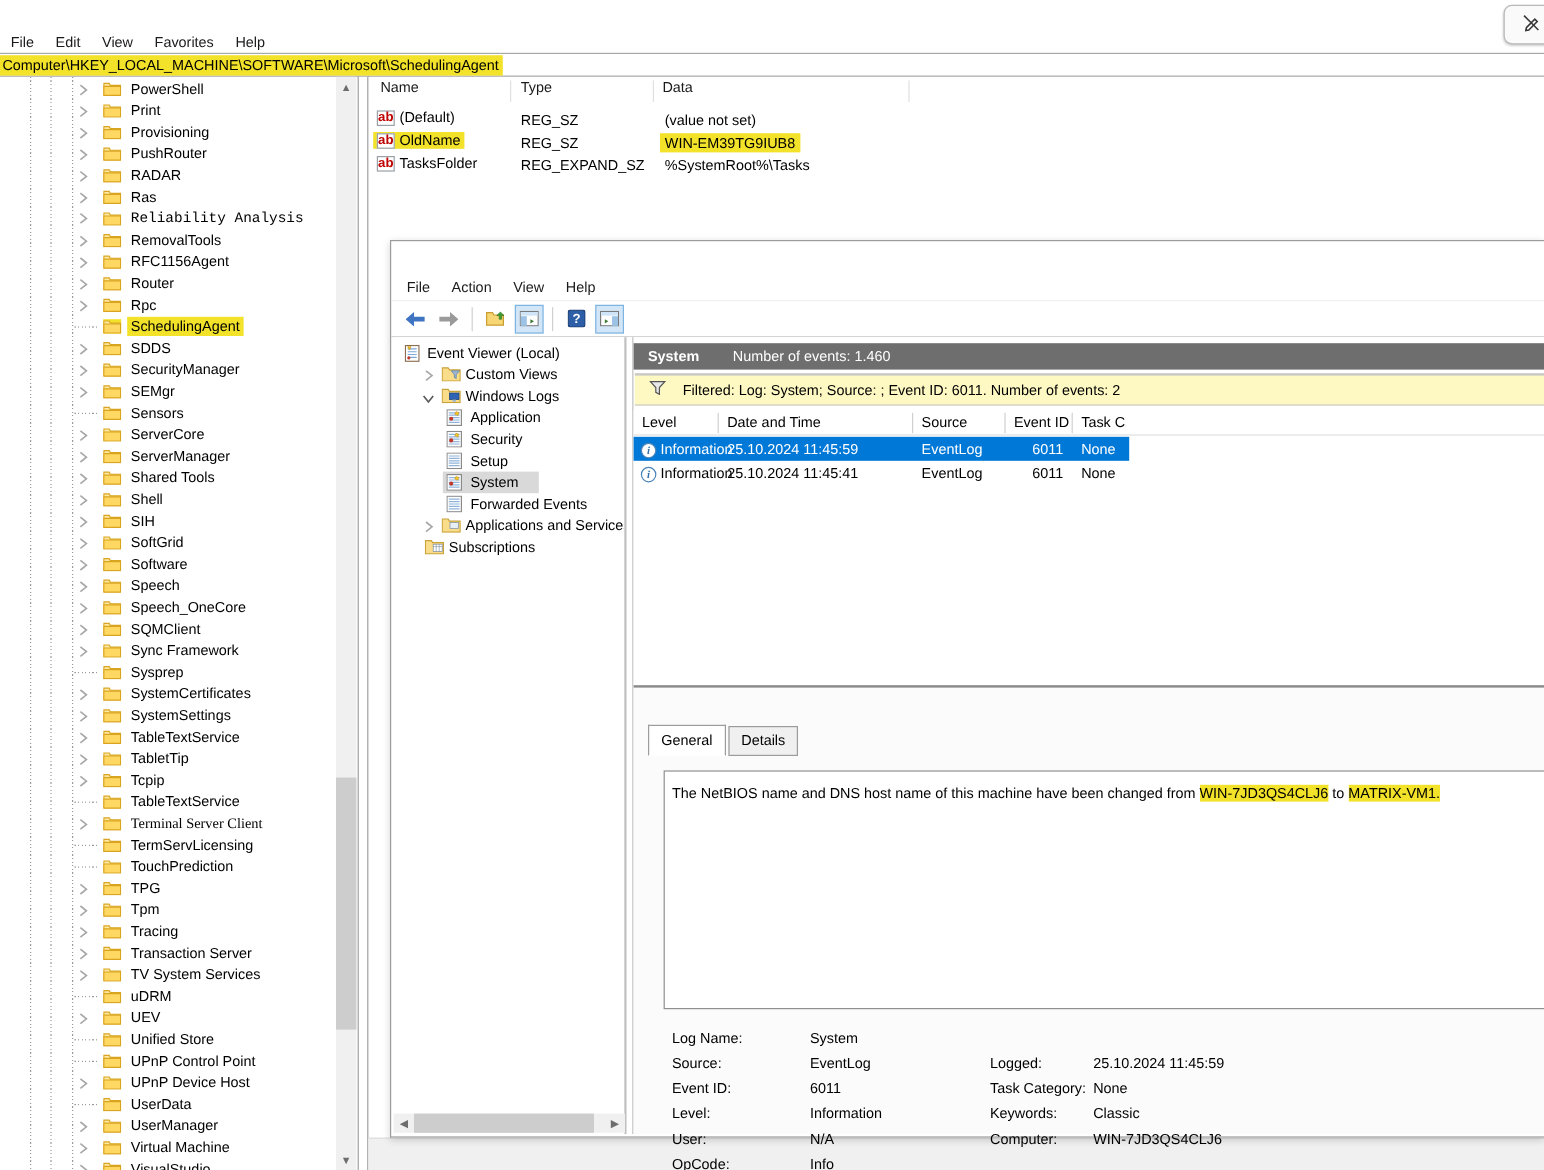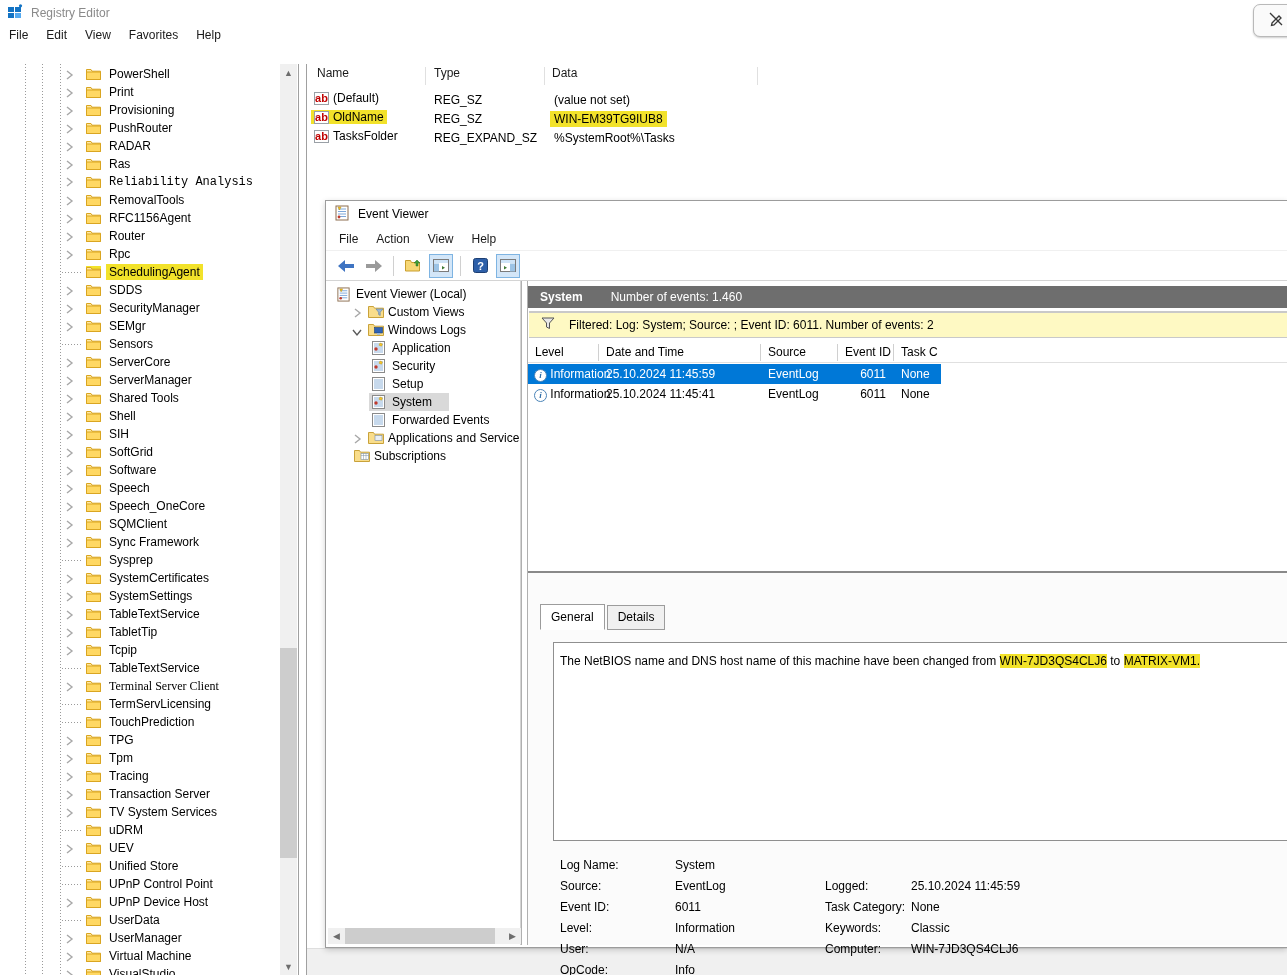--- a/index.html
+++ b/index.html
@@ -98,41 +98,32 @@
   #below-ev { left:307px; top:948px; right:0; bottom:0; background:#f0f0f0; border-top:1px solid #dedede; }
 
   
   #annot-btn { left:1253px; top:4px; width:46px; height:33px; background:#fafafa; border:1px solid #b9b9b9; border-radius:7px; box-shadow:0 1px 2px rgba(0,0,0,0.2); display:flex; align-items:center; justify-content:center; }
 </style>
 </head>
 <body>
 
 <div id="regedit" class="abs">
 
-  <div id="reg-titlebar" class="abs">
-    <span>
-      <svg width="15" height="15" viewBox="0 0 15 15">
-          <rect x="0" y="3" width="6" height="5" fill="#1373c4"></rect>
-          <rect x="7" y="3" width="6" height="5" fill="#1373c4"></rect>
-          <rect x="0" y="9" width="6" height="5" fill="#1373c4"></rect>
-          <rect x="7" y="9" width="6" height="5" fill="#55aaf0"></rect>
-          <circle cx="12.5" cy="1.8" r="1.6" fill="#1373c4"></circle>
-        </svg>
-    </span>
-    <span id="reg-title">Registry Editor</span>
-  </div>
 
   <div id="reg-menubar" class="abs">
       <span class="menu-item">File</span>
       <span class="menu-item">Edit</span>
       <span class="menu-item">View</span>
       <span class="menu-item">Favorites</span>
       <span class="menu-item">Help</span>
     </div>
 
+  <div id="reg-addressbar" class="abs">
+    <span id="reg-address-text">Computer\HKEY_LOCAL_MACHINE\SOFTWARE\Microsoft\SchedulingAgent</span>
+  </div>
 
   <div id="reg-tree" class="abs">
     <div class="dotline abs" style="left:25px"></div>
     <div class="dotline abs" style="left:42px"></div>
     <div class="dotline abs" style="left:60px"></div>
     <div id="reg-tree-rows">
         <div class="rt-row abs" style="top: 1px;">
           <span class="rt-exp"><svg width="8" height="10" viewBox="0 0 8 10">
               <polyline points="1,1 6,5 1,9" fill="none" stroke="#a8a8a8" stroke-width="1.4"></polyline>
             </svg></span>
@@ -666,34 +657,20 @@
           <span class="rv-cell abs" style="left:242px;top:2px;padding:1px 4px">%SystemRoot%\Tasks</span>
         </div>
       </div>
   </div>
 </div>
 
 <div id="below-ev" class="abs"></div>
 
 <div id="ev" class="abs">
 
-  <div id="ev-titlebar" class="abs">
-    <span>
-      <svg width="16" height="16" viewBox="0 0 16 16">
-          <rect x="2" y="1" width="12" height="14" fill="#fff" stroke="#8c6d4f"></rect>
-          <line x1="4" y1="4" x2="12" y2="4" stroke="#7da7d9"></line>
-          <line x1="4" y1="6.5" x2="12" y2="6.5" stroke="#7da7d9"></line>
-          <line x1="4" y1="9" x2="12" y2="9" stroke="#7da7d9"></line>
-          <line x1="4" y1="11.5" x2="12" y2="11.5" stroke="#7da7d9"></line>
-          <path d="M4 2 l3 0 -1.5 3z" fill="#f6c52d" stroke="#b78a00" stroke-width="0.5"></path>
-          <circle cx="5" cy="12" r="1.4" fill="#c0392b"></circle>
-        </svg>
-    </span>
-    <span>Event Viewer</span>
-  </div>
 
   <div id="ev-menubar" class="abs">
       <span class="menu-item">File</span>
       <span class="menu-item">Action</span>
       <span class="menu-item">View</span>
       <span class="menu-item">Help</span>
     </div>
 
   <div id="ev-toolbar" class="abs">
     <div class="tb-btn">

